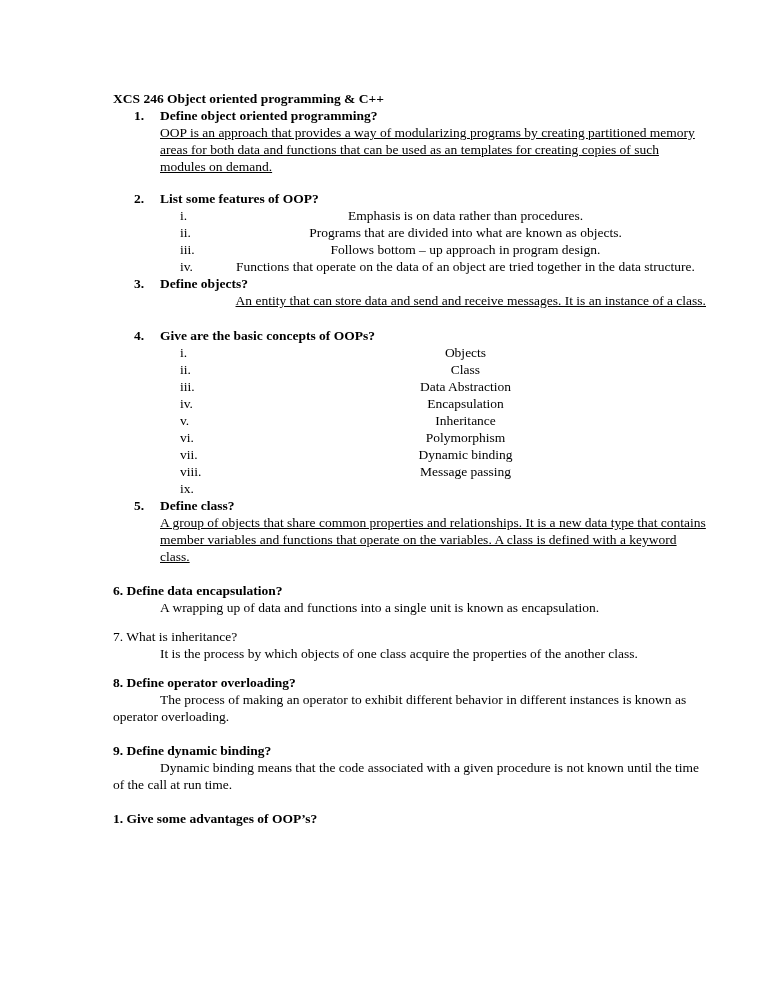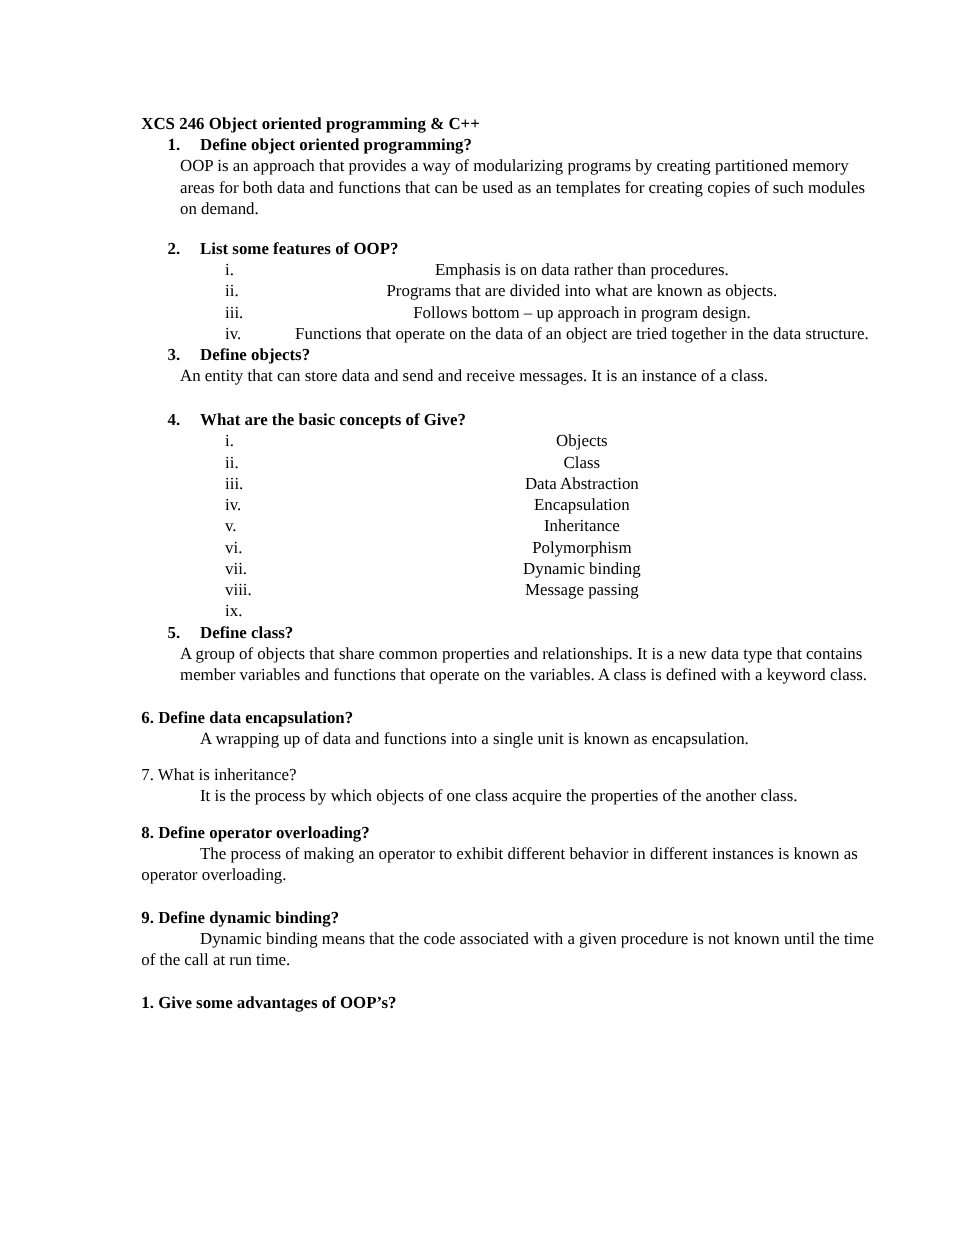--- a/index.html
+++ b/index.html
@@ -14,32 +14,32 @@
     line-height: 17px;
     padding: 90px 62px 0 113px;
     overflow: hidden;
   }
   .title { font-weight: bold; }
   
   .qsec { padding-left: 21px; }
   .q-head { display: flex; font-weight: bold; }
   .q-num { width: 26px; flex: none; }
   .q-title { flex: 1; }
-  .q-body { margin-left: 10px; }
+  .q-body { margin-left: 26px; text-decoration: underline; }
   .roman { margin-left: 46px; }
   .r-row { display: flex; }
   .r-m { width: 45px; flex: none; }
   .r-t { flex: 1; text-align: center; }
   
   .qf-head { font-weight: bold; margin-top: 12px; }
   .qf-head.normal { font-weight: normal; }
   .qf-body { text-indent: 47px; }
   
   .mb1 { margin-bottom: 15px; }
-  .mb2 { margin-bottom: 18px; }
+  .mb2 { margin-bottom: 18px; text-align: right; }
   .mb3 { margin-bottom: 17px; }
 </style>
 </head>
 <body>
 
 <div class="page">
 
   <div class="title">XCS 246 Object oriented programming &amp; C++</div>
 
   <div class="qsec">
@@ -79,21 +79,21 @@
     <div class="q-head">
       <span class="q-num">3.</span>
         <span class="q-title">Define objects?</span>
     </div>
     <div class="q-body mb2">An entity that can store data and send and receive messages. It is an instance of a class.</div>
   </div>
 
   <div class="qsec">
     <div class="q-head">
       <span class="q-num">4.</span>
-        <span class="q-title">What are the basic concepts of Give?</span>
+        <span class="q-title">Give are the basic concepts of OOPs?</span>
     </div>
     <div class="roman">
       <div class="r-row">
         <span class="r-m">i.</span>
           <span class="r-t">Objects</span>
       </div>
       <div class="r-row">
         <span class="r-m">ii.</span>
           <span class="r-t">Class</span>
       </div>

